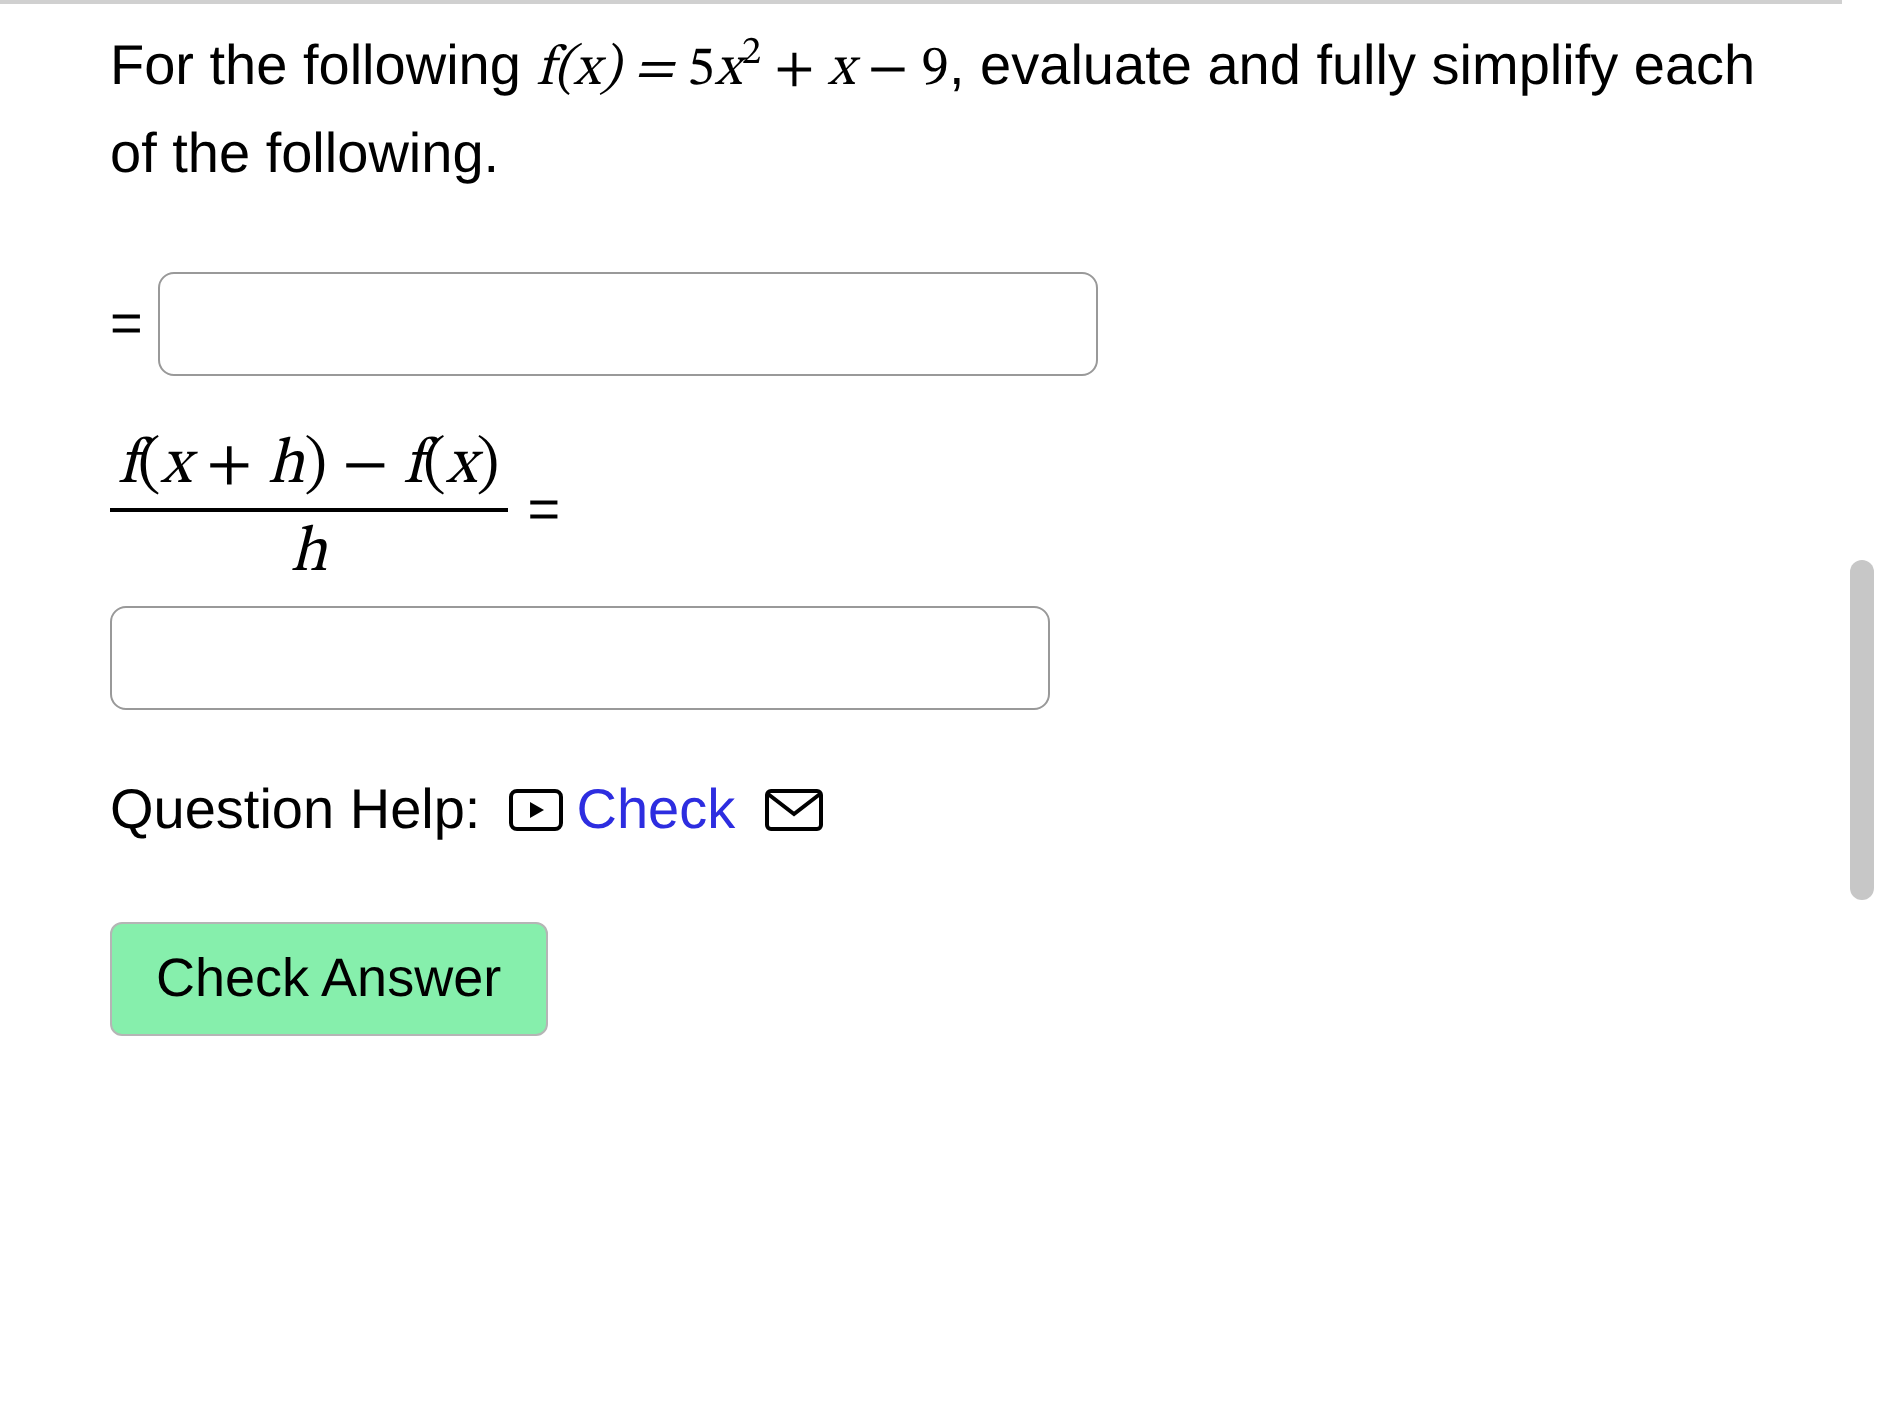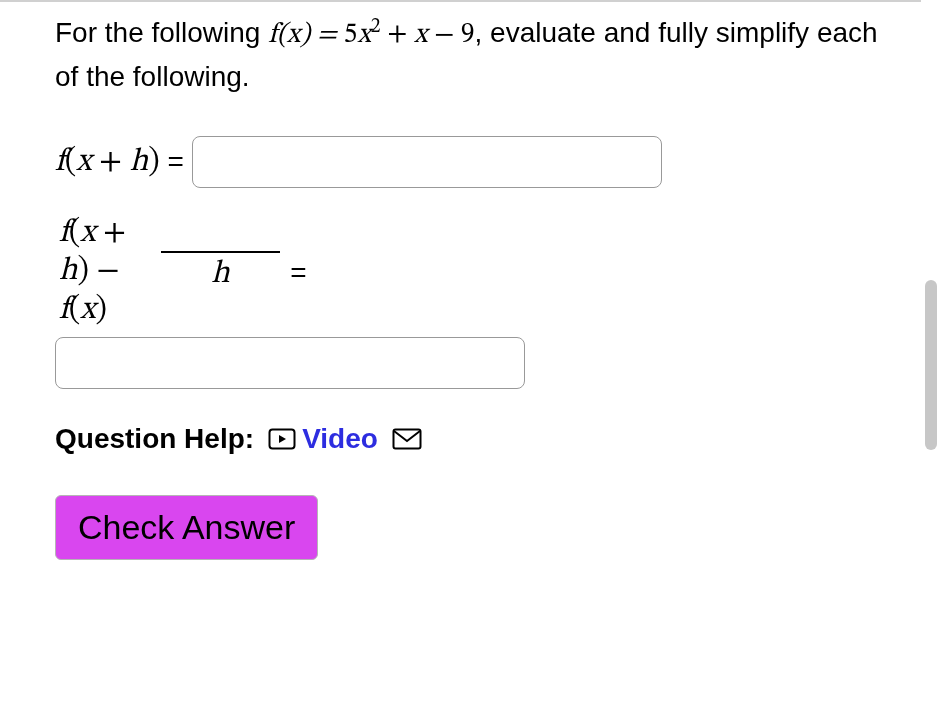--- a/index.html
+++ b/index.html
@@ -40,21 +40,21 @@
       margin-bottom: 34px;
     }
     .row2-top {
       display: flex;
       align-items: center;
       gap: 10px;
       margin-bottom: 6px;
     }
     .frac {
       display: inline-flex;
-      flex-direction: row;
+      flex-direction: column;
       align-items: center;
       vertical-align: middle;
       line-height: 1.2;
     }
     .frac .num {
       padding: 0 4px 2px 4px;
     }
     .frac .den {
       border-top: 2px solid #000;
       padding: 2px 4px 0 4px;
@@ -71,40 +71,39 @@
       background: #fff;
     }
     .input1 { width: 470px; }
     .input2 { width: 470px; }
     .help-row {
       display: flex;
       align-items: center;
       gap: 14px;
       margin-bottom: 40px;
       font-size: 28px;
-      font-weight: bold;
     }
     .help-label { color: #000; }
     .help-item {
       display: inline-flex;
       align-items: center;
       gap: 6px;
       cursor: pointer;
     }
     .help-link { color: #2d2de0; }
     .icon {
       display: inline-flex;
       align-items: center;
       justify-content: center;
     }
     .check-btn {
       font-family: inherit;
-      font-size: 34px;
+      font-size: 27px;
       padding: 12px 22px;
-      background: #d946ef;
+      background: #86efac;
       border: 1.5px solid #b5b5b5;
       border-radius: 6px;
       cursor: pointer;
     }
     .sup {
       font-size: 0.7em;
       vertical-align: super;
       line-height: 0;
     }
     .scroll-track {
@@ -131,23 +130,20 @@
   </style>
 </head>
 <body>
 
 <div class="content">
   <p class="prompt">
     <span>For the following </span><span class="math"><span class="mi">f(x) = </span><span>5</span><span class="mi">x</span><span class="sup">2</span><span> + </span><span class="mi">x</span><span> − </span><span>9</span></span><span>, evaluate and fully simplify each of the following.</span>
   </p>
 
   <div class="row">
-    <span class="math" style="font-size:32px;">
-      <span class="mi">f</span><span>(</span><span class="mi">x</span><span> + </span><span class="mi">h</span><span>)</span>
-    </span>
     <span class="eq-sign"> = </span>
     <input type="text" class="input1" value="" style="">
   </div>
 
   <div class="row2">
     <div class="row2-top">
       <span class="frac math" style="font-size:32px;">
         <span class="num">
           <span class="mi">f</span><span>(</span><span class="mi">x</span><span> + </span><span class="mi">h</span><span>)</span><span> − </span><span class="mi">f</span><span>(</span><span class="mi">x</span><span>)</span>
         </span>
@@ -162,21 +158,21 @@
 
   <div class="help-row">
     <span class="help-label">Question Help:</span>
     <span class="help-item">
       <span class="icon">
         <svg width="28" height="22" viewBox="0 0 28 22">
           <rect x="1.5" y="1.5" width="25" height="19" rx="3" ry="3" fill="none" stroke="#000" stroke-width="2"></rect>
           <polygon points="11,7 11,15 18,11" fill="#000"></polygon>
         </svg>
       </span>
-      <span class="help-link">Video</span>
+      <span class="help-link">Check</span>
     </span>
     <span class="help-item">
       <span class="icon">
         <svg width="30" height="22" viewBox="0 0 30 22">
           <rect x="1.5" y="1.5" width="27" height="19" rx="2" ry="2" fill="none" stroke="#000" stroke-width="2"></rect>
           <polyline points="2,3 15,13 28,3" fill="none" stroke="#000" stroke-width="2"></polyline>
         </svg>
       </span>
     </span>
   </div>

